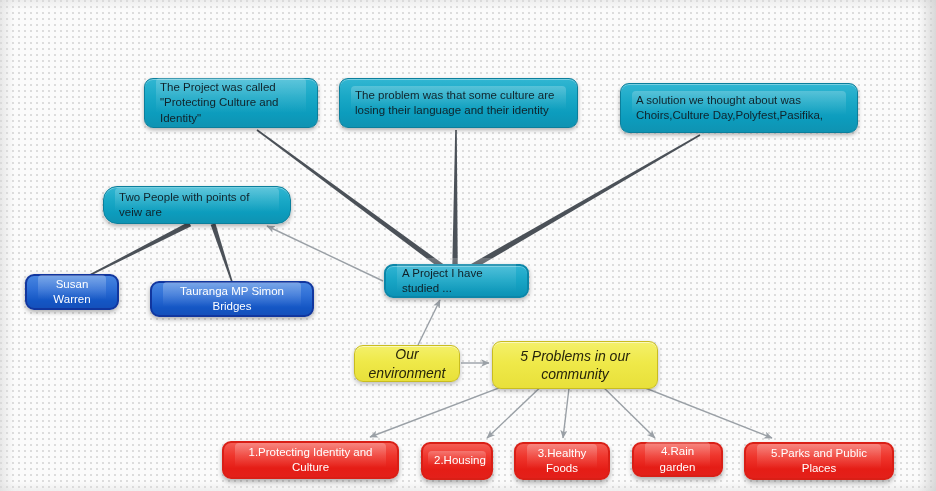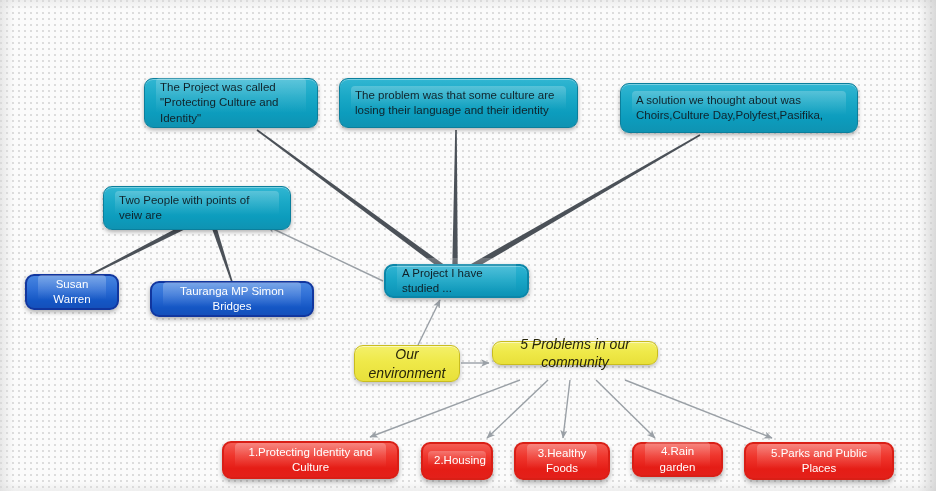--- a/index.html
+++ b/index.html
@@ -167,41 +167,41 @@
   <div class="node n-cyan" style="left: 339px; top: 78px; width: 239px; height: 50px;">
     <span class="label">The problem was that some culture are
 losing their language and their identity</span>
   </div>
 
   <div class="node n-cyan" style="left: 620px; top: 83px; width: 238px; height: 50px;">
     <span class="label">A solution we thought about was
 Choirs,Culture Day,Polyfest,Pasifika,</span>
   </div>
 
-  <div class="node n-cyan" style="left: 103px; top: 186px; width: 188px; height: 44px;">
+  <div class="node n-cyan" style="left: 103px; top: 186px; width: 188px; height: 38px; border-radius: 14px;">
     <span class="label">Two People with points of veiw are</span>
   </div>
 
   <div class="node n-blue" style="left: 25px; top: 274px; width: 94px; height: 36px;">
     <span class="label">Susan Warren</span>
   </div>
 
   <div class="node n-blue" style="left: 150px; top: 281px; width: 164px; height: 36px;">
     <span class="label">Tauranga MP Simon Bridges</span>
   </div>
 
   <div class="node n-center" style="left: 384px; top: 264px; width: 145px; height: 34px;">
     <span class="label">A Project I have studied ...</span>
   </div>
 
   <div class="node n-yellow" style="left: 354px; top: 345px; width: 106px; height: 37px;">
     <span class="label">Our environment</span>
   </div>
 
-  <div class="node n-yellow" style="left: 492px; top: 341px; width: 166px; height: 24px;">
+  <div class="node n-yellow" style="left: 492px; top: 341px; width: 166px; height: 48px;">
     <span class="label">5 Problems in our community</span>
   </div>
 
   <div class="node n-red" style="left: 222px; top: 441px; width: 177px; height: 38px; justify-content: center;">
     <span class="label">1.Protecting Identity and Culture</span>
   </div>
 
   <div class="node n-red" style="left: 421px; top: 442px; width: 72px; height: 38px; align-items: center;">
     <span class="label">2.Housing</span>
   </div>

